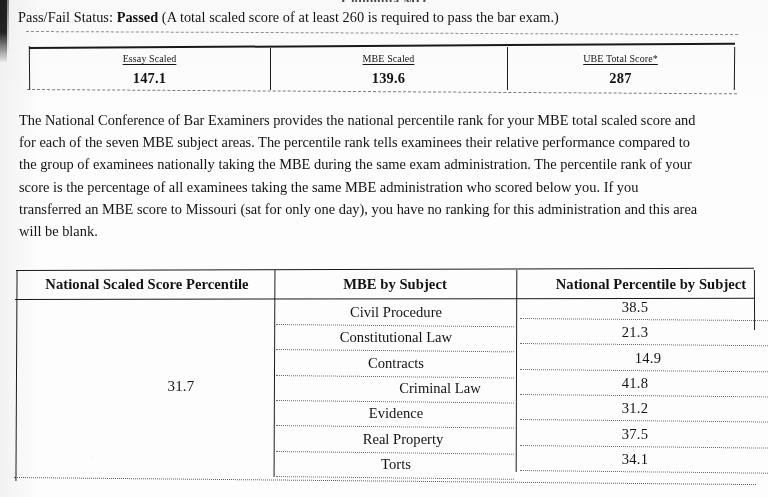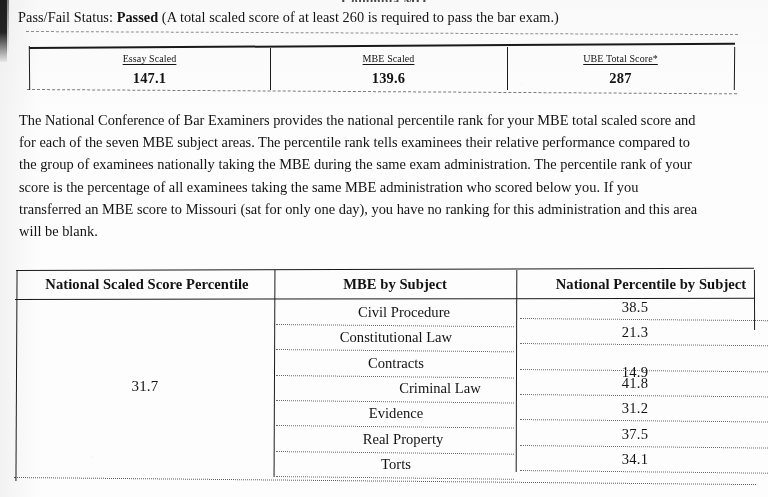--- a/index.html
+++ b/index.html
@@ -188,20 +188,21 @@
 
   
   #overall-pct {
     position: absolute;
     left: 2px;
     width: 258px;
     top: 110px;
     text-align: center;
     font-size: 15px;
     letter-spacing: .2px;
+    padding-left: 36px;
   }
 
   
   .subj-label {
     position: absolute;
     left: 262px;
     width: 240px;
     text-align: center;
     font-size: 14.6px;
     white-space: nowrap;
@@ -302,30 +303,30 @@
     <div class="st-v v2"></div>
     <div class="st-v v3"></div>
 
     <div class="st-head h0">National Scaled Score Percentile</div>
     <div class="st-head h1">MBE by Subject</div>
     <div class="st-head h2">National Percentile by Subject</div>
 
     <div id="overall-pct">31.7</div>
 
     <div id="subject-rows">
-        <div class="subj-label" style="top: 36px; margin-left: 8px;">Civil Procedure</div>
+        <div class="subj-label" style="top: 36px;">Civil Procedure</div>
         <div class="pct-value" style="top: 31px;">38.5</div>
         <div class="subj-sep" style="top: 56px; transform: rotate(0.55deg);"></div>
         <div class="pct-sep" style="top: 50px; transform: rotate(0.5deg);"></div>
         <div class="subj-label" style="top: 61.3px;">Constitutional Law</div>
         <div class="pct-value" style="top: 56.3px;">21.3</div>
         <div class="subj-sep" style="top: 81.3px; transform: rotate(0.57deg);"></div>
         <div class="pct-sep" style="top: 75.3px; transform: rotate(0.52deg);"></div>
         <div class="subj-label" style="top: 86.6px;">Contracts</div>
-        <div class="pct-value" style="top: 96px;">14.9</div>
+        <div class="pct-value" style="top: 82px; margin-left: 13px;">14.9</div>
         <div class="subj-sep" style="top: 106.6px; transform: rotate(0.59deg);"></div>
         <div class="pct-sep" style="top: 100.6px; transform: rotate(0.54deg);"></div>
         <div class="subj-label" style="top: 111.9px; margin-left: 44px;">Criminal Law</div>
         <div class="pct-value" style="top: 106.9px;">41.8</div>
         <div class="subj-sep" style="top: 131.9px; transform: rotate(0.61deg);"></div>
         <div class="pct-sep" style="top: 125.9px; transform: rotate(0.56deg);"></div>
         <div class="subj-label" style="top: 137.2px;">Evidence</div>
         <div class="pct-value" style="top: 132.2px;">31.2</div>
         <div class="subj-sep" style="top: 157.2px; transform: rotate(0.63deg);"></div>
         <div class="pct-sep" style="top: 151.2px; transform: rotate(0.58deg);"></div>

